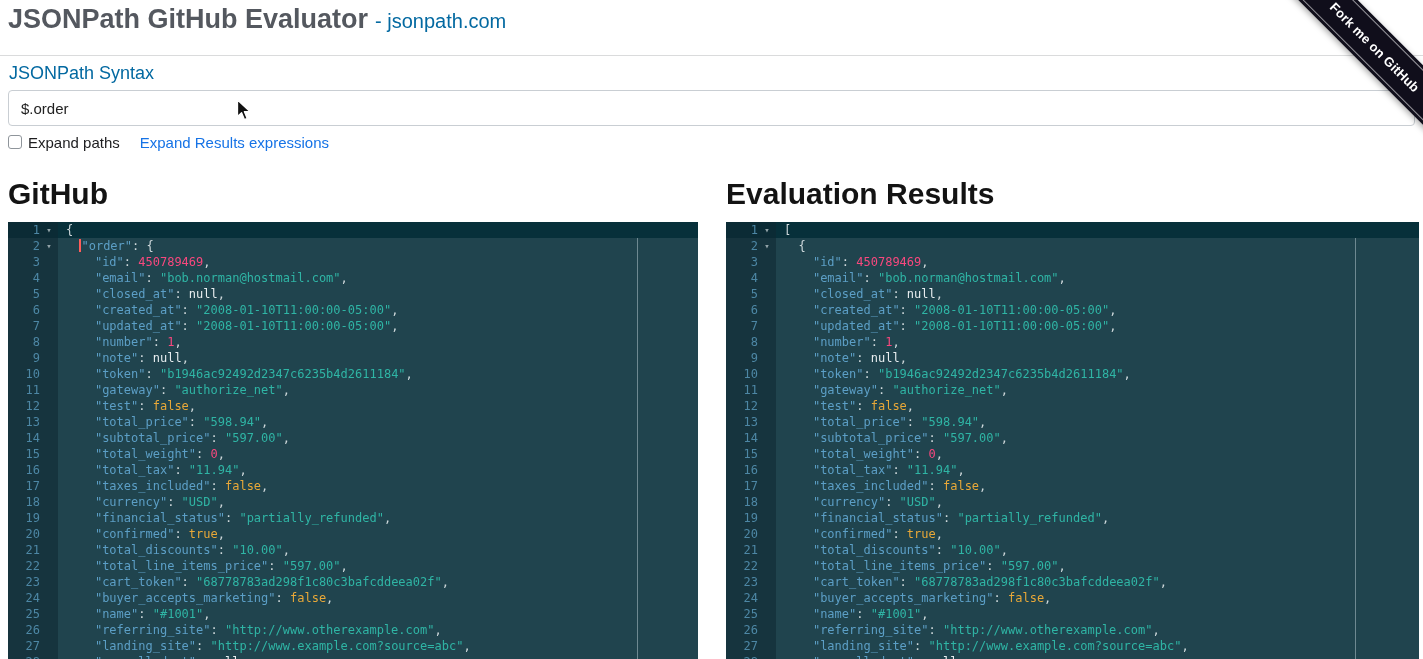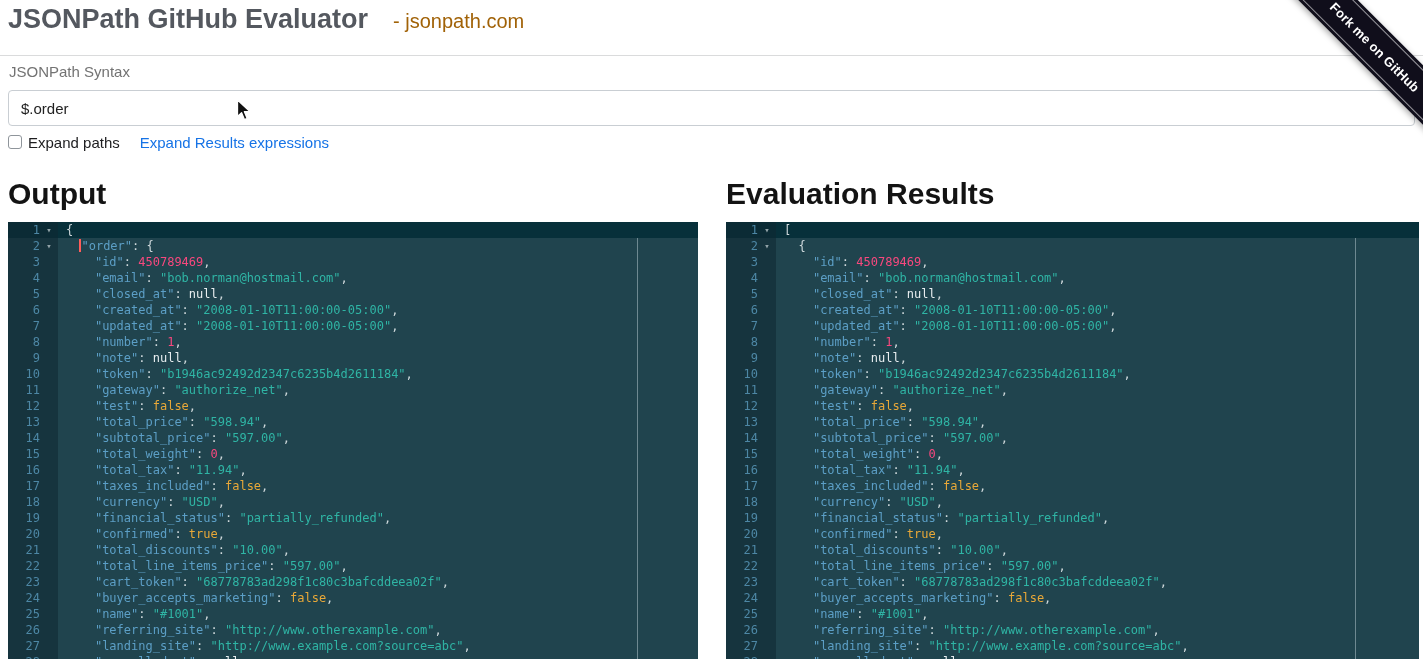--- a/index.html
+++ b/index.html
@@ -3,23 +3,23 @@
 <meta charset="utf-8">
 <style>
   html,body{margin:0;padding:0;}
   body{
     width:1423px;height:659px;overflow:hidden;position:relative;background:#fff;
     font-family:"Liberation Sans", sans-serif;
   }
   
   .titlebar{position:absolute;left:8px;top:4px;white-space:nowrap;}
   .title{font-size:27px;font-weight:bold;color:#54585f;}
-  .subtitle{font-size:20px;color:#a16207;margin-left:25px;}
+  .subtitle{font-size:20px;color:#0369a1;margin-left:7px;}
   .top-rule{position:absolute;top:55px;left:0;width:100%;border:0;border-top:1px solid #dadbdc;margin:0;}
-  .syntax-label{position:absolute;left:9px;top:63px;font-size:15px;color:#737373;}
+  .syntax-label{position:absolute;left:9px;top:63px;font-size:18px;color:#0369a1;}
   .query-input{
     position:absolute;left:8px;top:90px;width:1407px;height:36px;box-sizing:border-box;
     border:1px solid #c9ced3;border-radius:4px;padding:0 12px;font-size:15px;color:#222;
     font-family:"Liberation Sans",sans-serif;outline:none;background:#fff;
   }
   .options-row{position:absolute;left:8px;top:132px;display:flex;align-items:center;height:20px;}
   .cb{
     appearance:none;-webkit-appearance:none;width:14px;height:14px;margin:0;
     border:1px solid #8f959b;border-radius:3px;background:#fff;
   }
@@ -89,21 +89,21 @@
 
 <input class="query-input" type="text" value="$.order" style="">
 
 <div class="options-row">
   <input type="checkbox" class="cb" id="output-paths" style="">
   <label for="output-paths">Expand paths</label>
   <a href="#" class="expand-link">Expand Results expressions</a>
 </div>
 
 <section class="panel panel-inputs">
-  <h2>Output</h2>
+  <h2>GitHub</h2>
   <div class="editor">
       <div class="cm-row active">
         <div class="gutter-cell">
           <span class="num">1</span>
           <span class="fold">▾</span>
         </div>
         <div class="code-cell"><span style="color: rgb(207, 217, 220);">{</span></div>
       </div>
       <div class="cm-row">
         <div class="gutter-cell">

